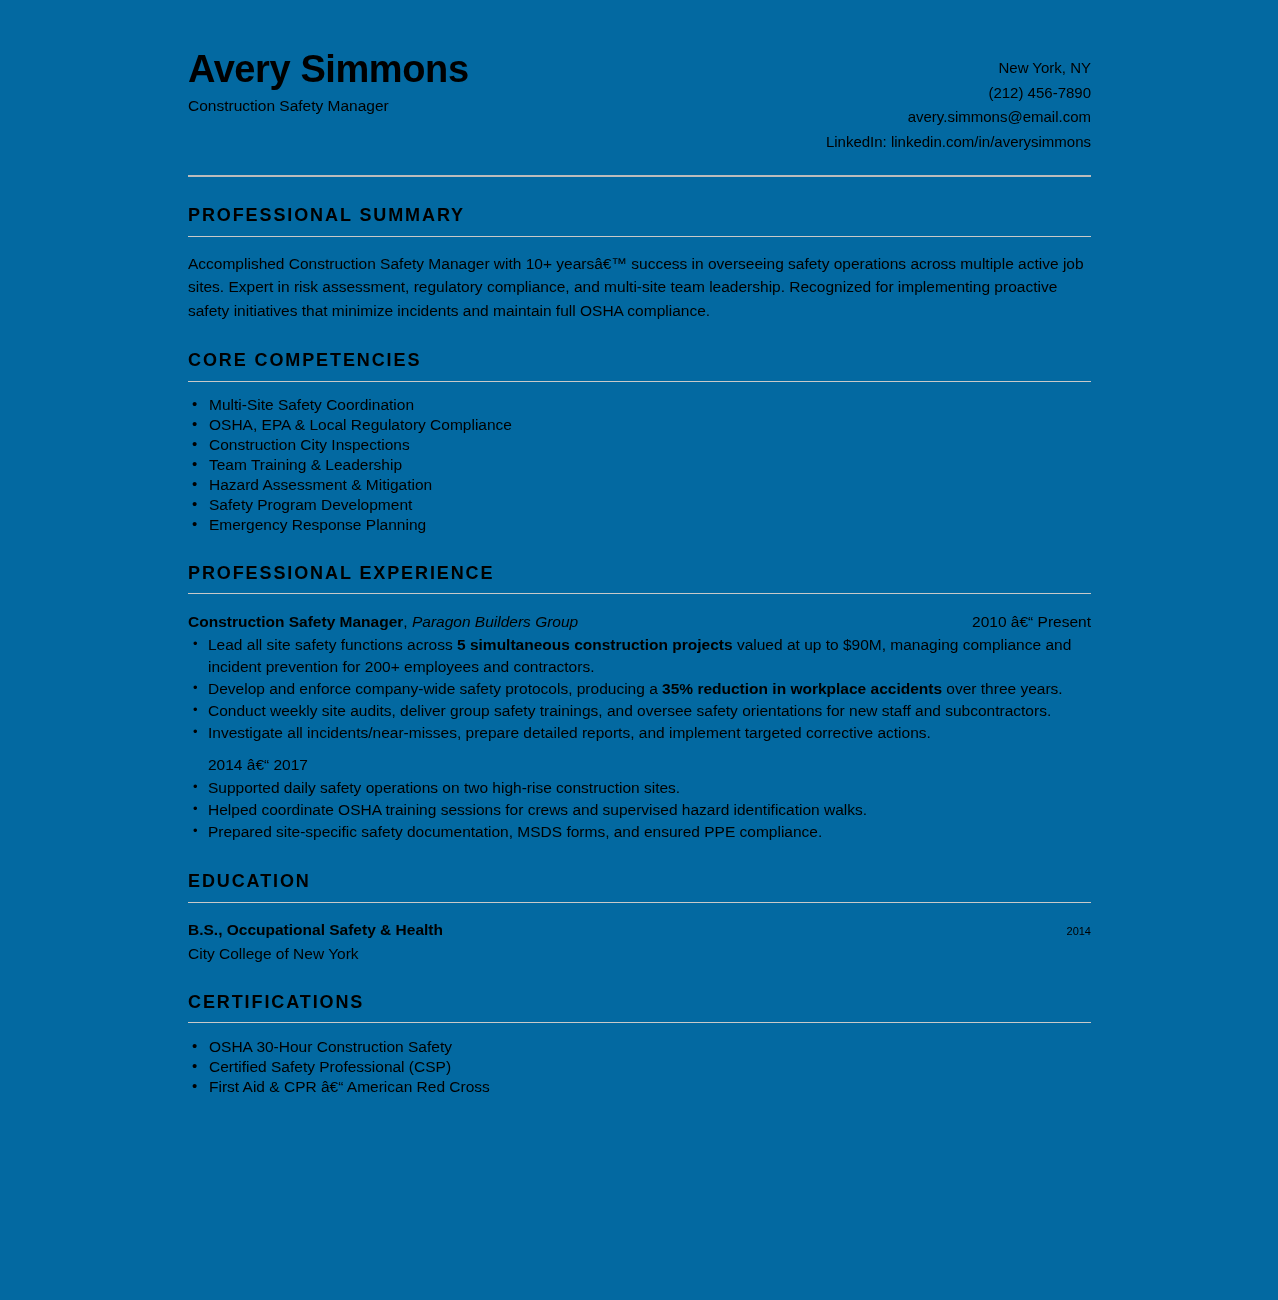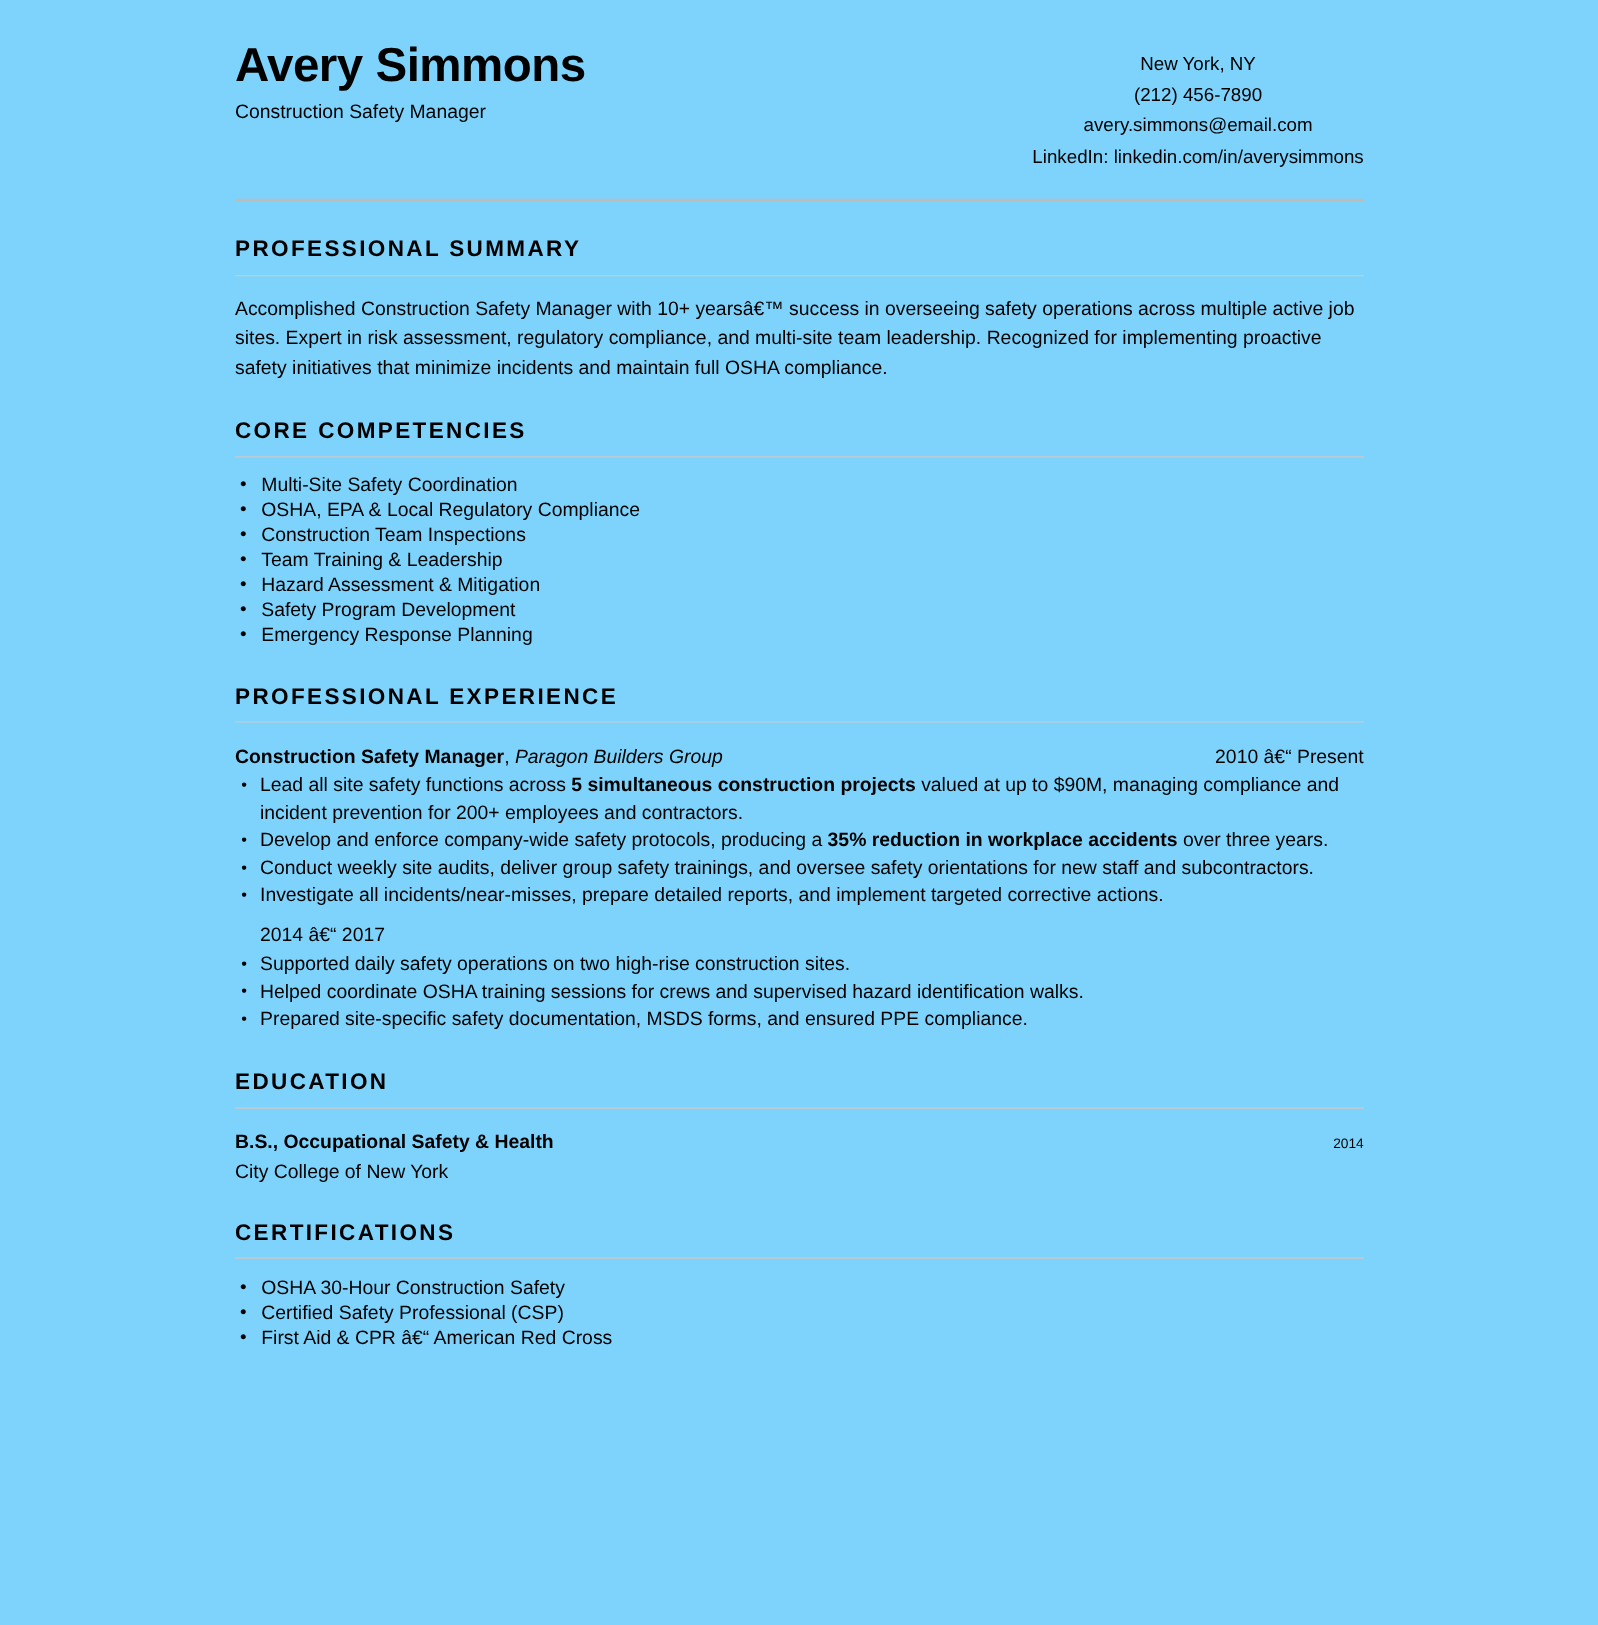--- a/index.html
+++ b/index.html
@@ -11,22 +11,22 @@
     width: 1278px;
     min-height: 1300px;
     font-family: "Liberation Sans", sans-serif;
     color: #000000;
     -webkit-font-smoothing: antialiased;
   }
   .page {
     width: 1278px;
     min-height: 1300px;
     box-sizing: border-box;
-    padding: 28px 188px 40px 188px;
-    background: #7dd3fc;
+    padding: 44px 188px 40px 188px;
+    background: #0369a1;
     position: relative;
   }
   .inner {
     width: 903px;
   }
 
   
   .header {
     display: flex;
     align-items: flex-start;
@@ -51,21 +51,20 @@
   }
   .header-right {
     text-align: right;
     font-size: 15px;
     line-height: 24.5px;
     padding-top: 12px;
     white-space: nowrap;
   }
   .header-right div {
     color: #000;
-    text-align: center;
   }
   .header-rule {
     border: 0;
     border-top: 2px solid #bcbcbc;
     margin: 21px 0 0 0;
     width: 903px;
   }
 
   
   .section {
@@ -239,21 +238,21 @@
       <hr class="section-rule">
       <div class="summary-text">Accomplished Construction Safety Manager with 10+ yearsâ€™ success in overseeing safety operations across multiple active job sites. Expert in risk assessment, regulatory compliance, and multi-site team leadership. Recognized for implementing proactive safety initiatives that minimize incidents and maintain full OSHA compliance.</div>
     </div>
 
     <div class="section">
       <div class="section-title">CORE COMPETENCIES</div>
       <hr class="section-rule">
       <ul class="bullets comp-list" id="competency-list">
           <li>Multi-Site Safety Coordination</li>
           <li>OSHA, EPA &amp; Local Regulatory Compliance</li>
-          <li>Construction Team Inspections</li>
+          <li>Construction City Inspections</li>
           <li>Team Training &amp; Leadership</li>
           <li>Hazard Assessment &amp; Mitigation</li>
           <li>Safety Program Development</li>
           <li>Emergency Response Planning</li>
         </ul>
     </div>
 
     <div class="section">
       <div class="section-title">PROFESSIONAL EXPERIENCE</div>
       <hr class="section-rule">

